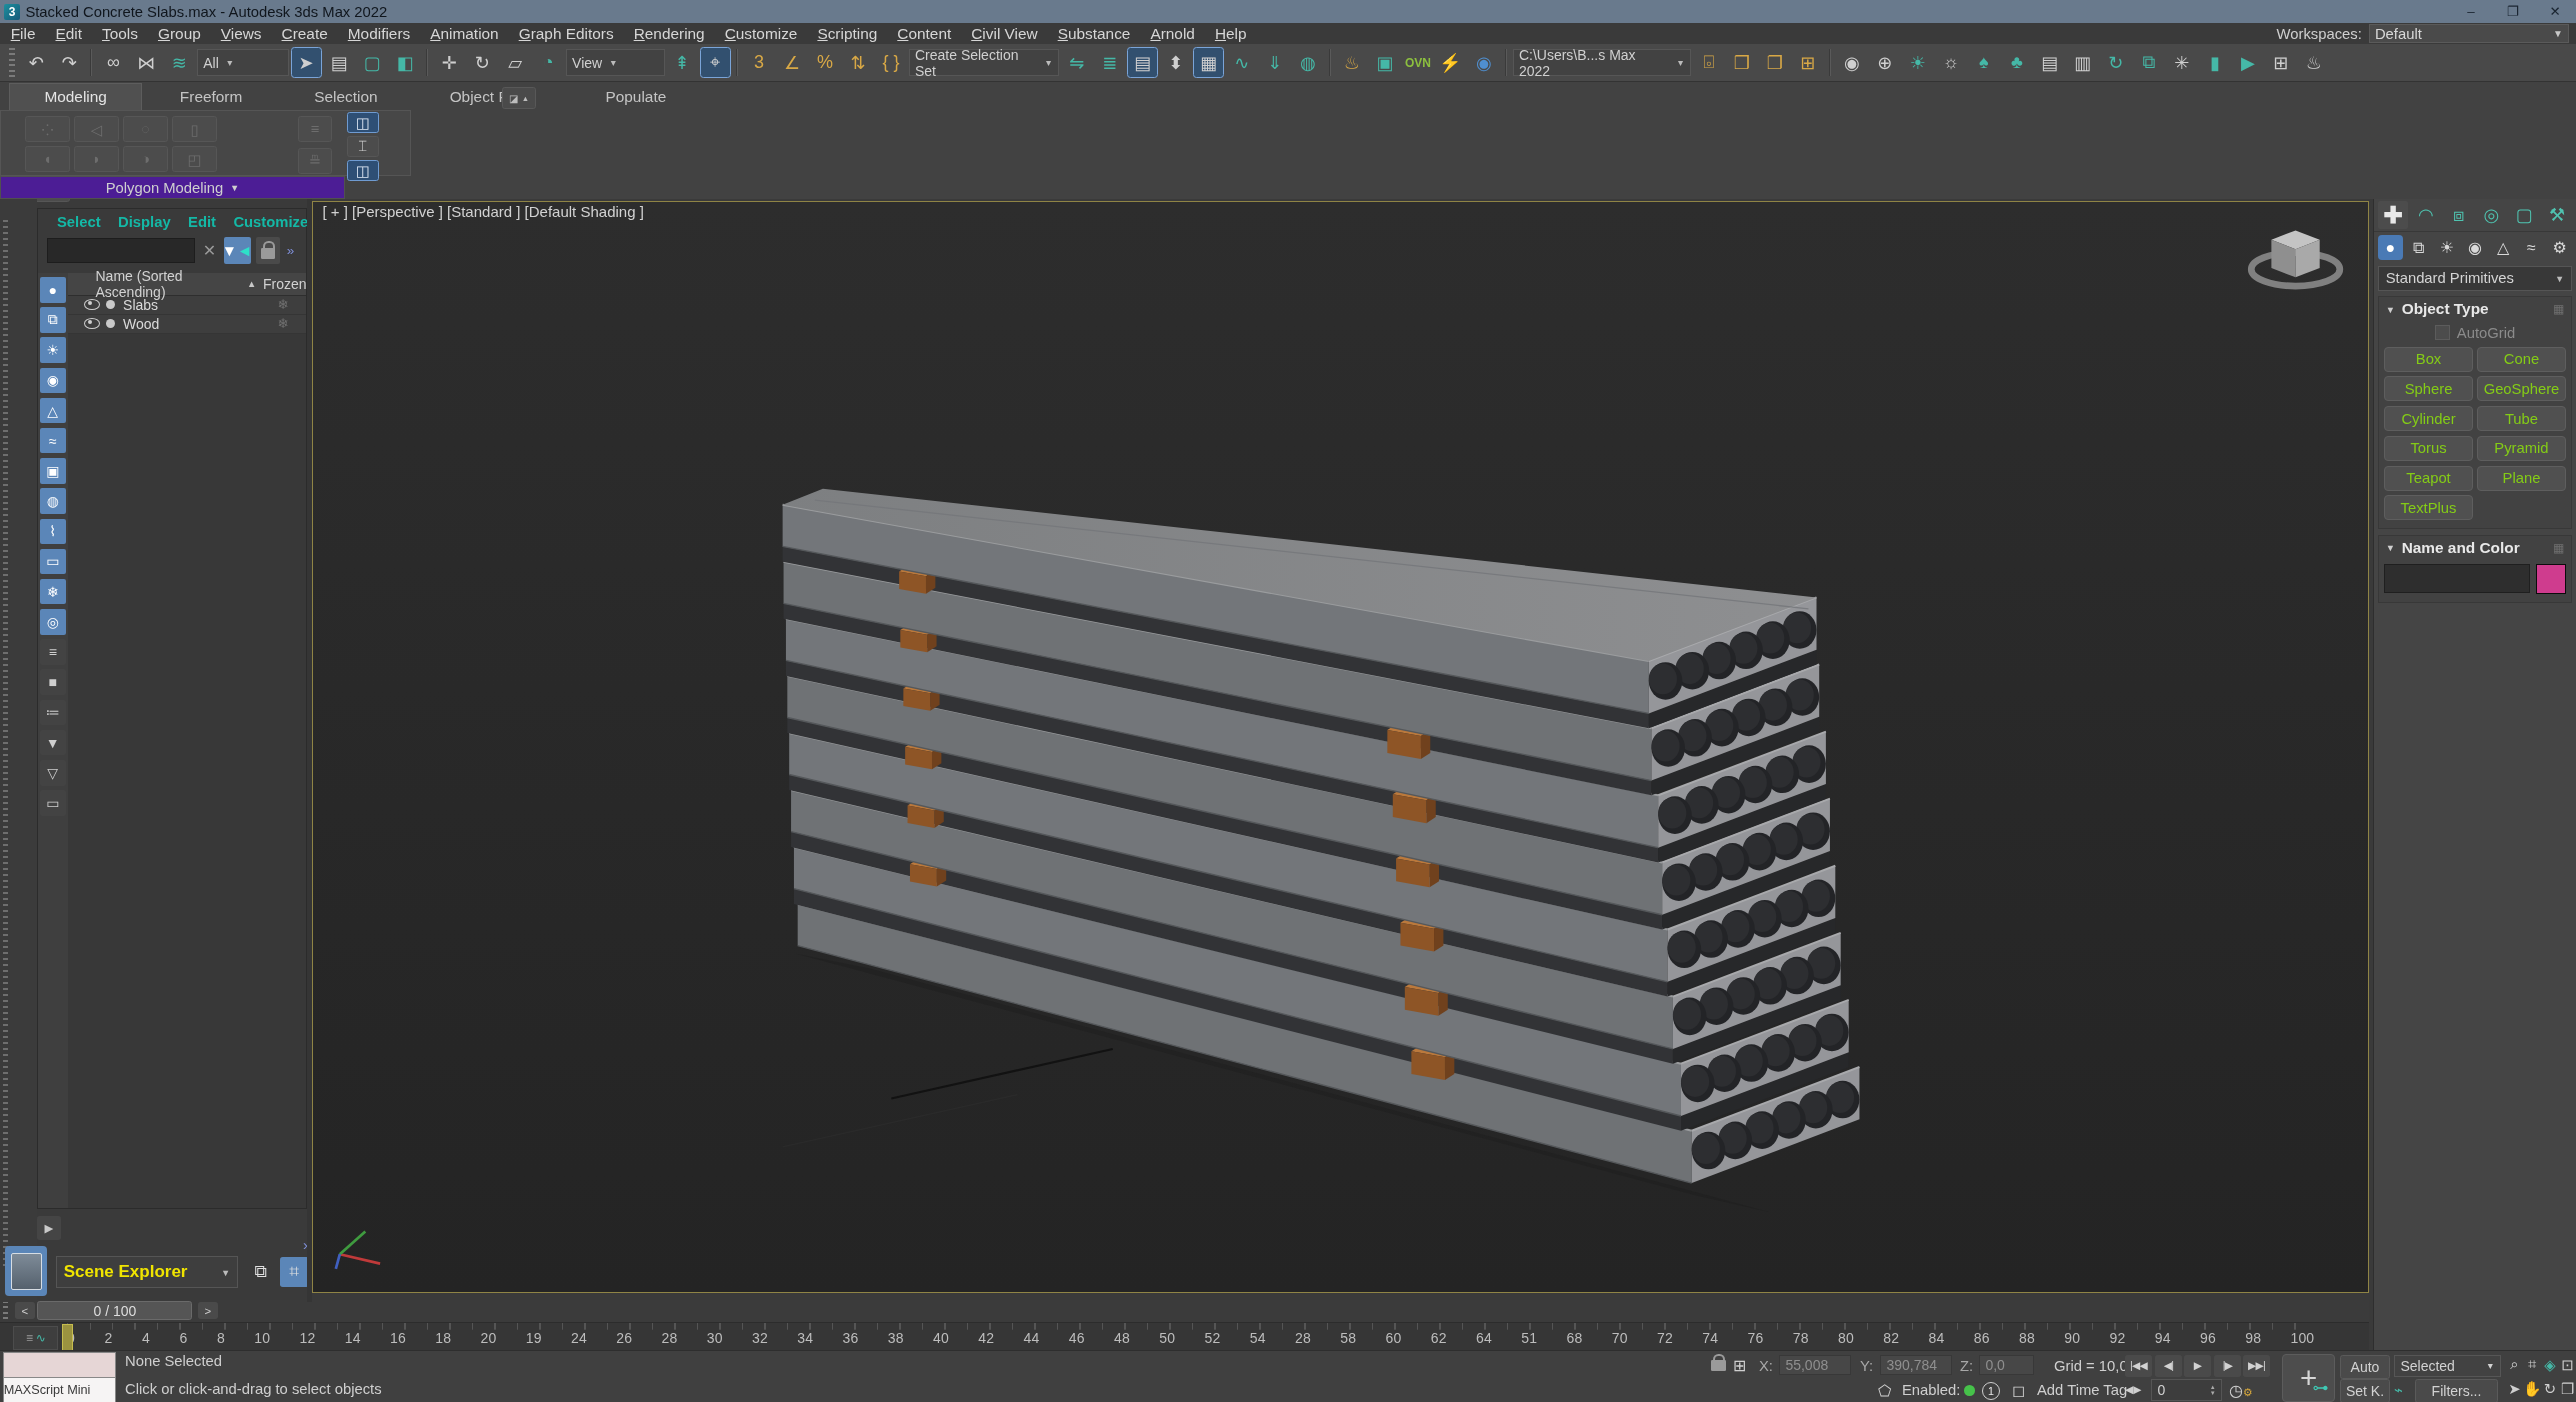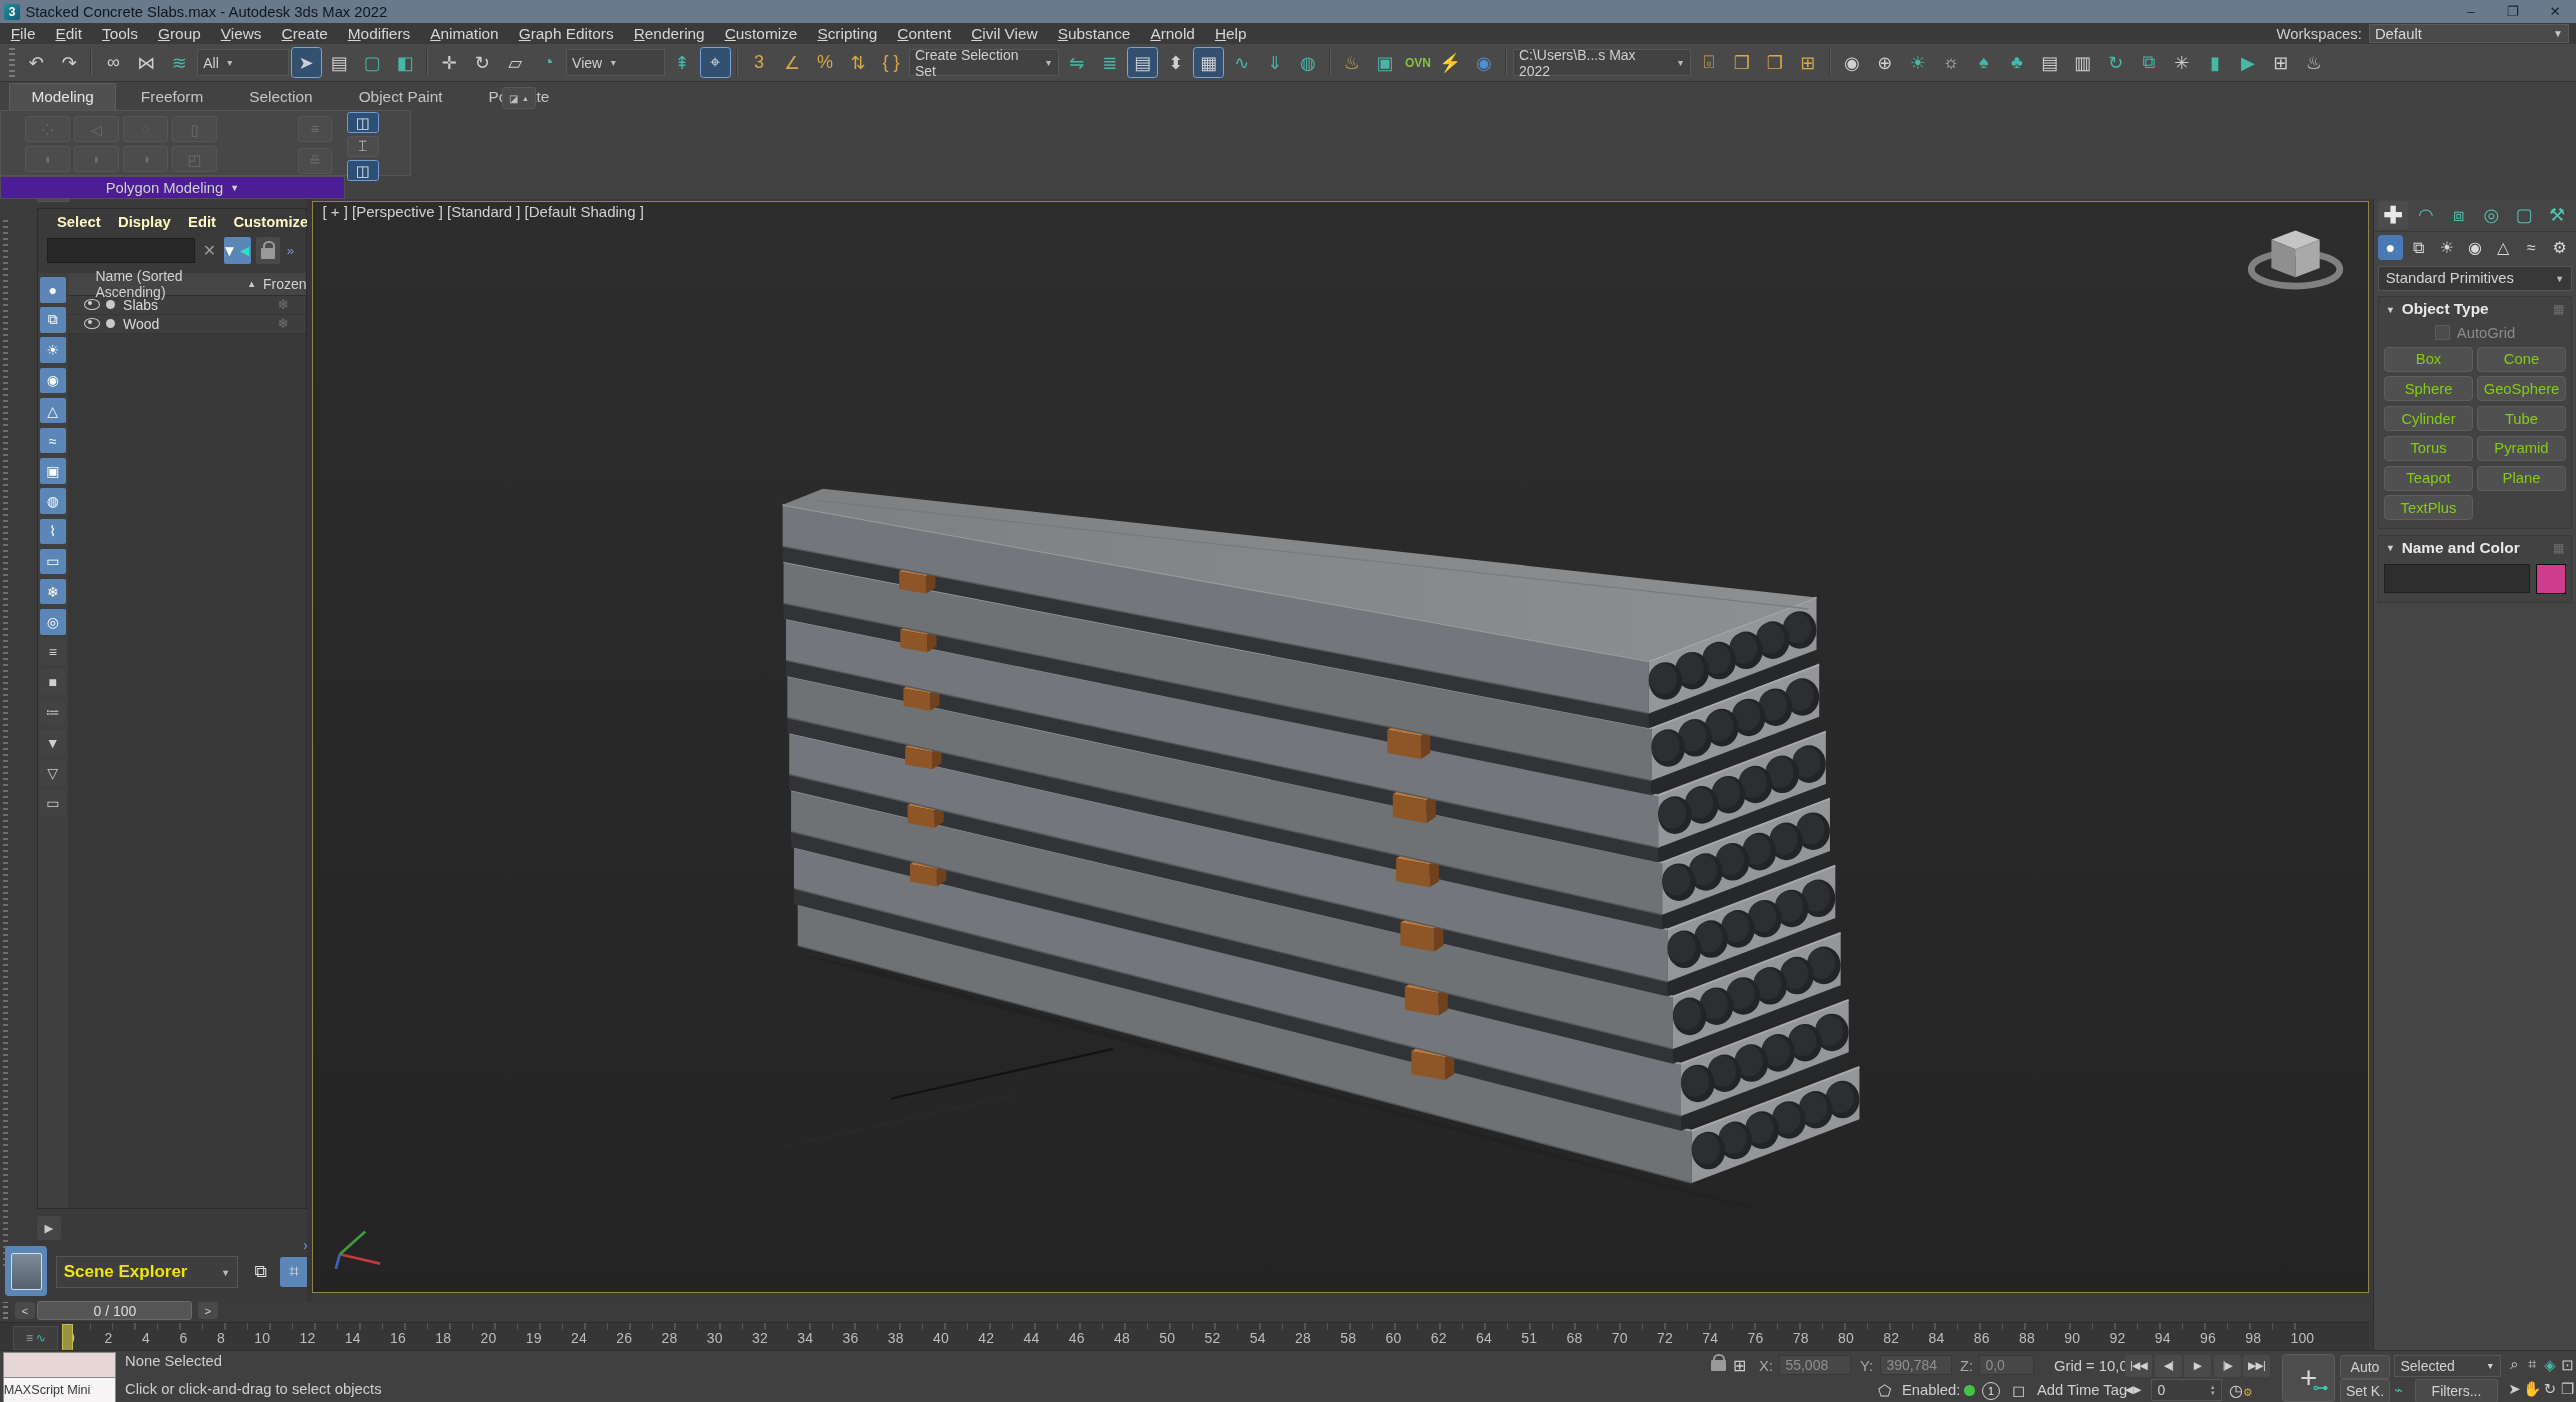--- a/index.html
+++ b/index.html
@@ -27,38 +27,38 @@
   .tbtn.active{background:#32506f;border:1.3px solid #7aa4d8;box-sizing:border-box;}
   .tbtn.teal{color:#45b8a7;} .tbtn.gold{color:#d8a846;} .tbtn.green{color:#8cbf3f;font-size:12px;font-weight:bold;}
   .tbtn.blue{color:#4f8fd0;}
   .tsep{width:1.3px;height:27px;background:#3a3a3a;border-right:0.7px solid #5a5a5a;margin:0 3.4px;flex:none;}
   .tdrop{height:25.5px;background:#424242;border:0.7px solid #565656;display:flex;align-items:center;font-size:14px;color:#d0d0d0;padding:0 5.4px;flex:none;}
   .tdrop .car{margin-left:6.7px;font-size:8.7px;color:#bbb;}
   .tgroup{display:flex;gap:2px;flex:none;}
   
   .ribbon{position:absolute;left:0;top:82px;width:2576px;height:117px;background:#424242;}
   .rtabs{display:flex;align-items:flex-end;height:28px;padding-left:9.4px;gap:4px;}
-  .rtab{font-size:15.4px;color:#c4c4c4;padding:4px 21px;}
+  .rtab{font-size:15.4px;color:#c4c4c4;padding:4px 34px;}
   .rtab.active{background:#505050;border:0.7px solid #5d5d5d;border-bottom:none;color:#e4e4e4;}
   .rtab-mini{width:32px;height:20px;background:#4a4a4a;border:0.7px solid #585858;border-radius:2.7px;display:flex;align-items:center;justify-content:center;gap:3.4px;color:#bdbdbd;font-size:10px;margin-bottom:2.7px;}
   .rpanel{position:absolute;left:0;top:28px;width:411px;height:66px;background:#474747;border:0.7px solid #555;box-sizing:border-box;}
   .rgrid{position:absolute;left:24px;top:5.4px;width:235px;display:flex;flex-wrap:wrap;gap:4px;}
   .rbtn{width:43px;height:24px;background:#4c4c4c;border:0.7px solid #565656;border-radius:2.7px;color:#6d6d6d;font-size:14.8px;display:flex;align-items:center;justify-content:center;}
   .rmid{position:absolute;left:297px;top:5.4px;display:flex;flex-direction:column;gap:5.4px;}
   .rmid .rbtn{width:32px;height:24px;}
   .rcol{position:absolute;left:346px;top:1.3px;display:flex;flex-direction:column;gap:2.7px;}
   .rcol .rbtn{width:29.5px;height:19px;color:#cfcfcf;}
   .rcol .rbtn.active{background:#2e4f75;border:1.3px solid #6f9bd1;color:#dfe8f4;}
   .rfoot{position:absolute;left:0;top:94px;width:345px;height:23px;background:#4c1d95;border:0.7px solid #505050;box-sizing:border-box;display:flex;align-items:center;justify-content:center;font-size:14.8px;color:#cfcfcf;gap:6.7px;}
   
   .leftdock{position:absolute;left:0;top:199px;width:37px;height:1103px;background:#3b3b3b;}
   .dockdots{position:absolute;left:2.7px;top:20px;width:5.4px;height:1047px;background:repeating-linear-gradient(0deg,#6e6e6e 0 2px,transparent 2px 6px);}
   .explorer{position:absolute;left:37px;top:208px;width:270px;height:1001px;background:#3a3a3a;border:0.7px solid #2b2b2b;box-sizing:border-box;}
   .exp-menu{display:flex;gap:17.4px;padding:5.4px 0 2.7px 19px;}
-  .exp-menu span{font-size:14.8px;font-weight:bold;color:#fef9c3;}
+  .exp-menu span{font-size:14.8px;font-weight:bold;color:#14b8a6;}
   .exp-search{display:flex;align-items:center;gap:5.4px;padding:4px 2.7px 4px 9.4px;}
   .exp-input{width:146px;height:23px;background:#282828;border:0.7px solid #1d1d1d;}
   .exp-x{font-size:16px;color:#9a9a9a;width:17.4px;text-align:center;}
   .exp-fbtn{width:27px;height:27px;background:#5b86b8;border-radius:2px;display:flex;align-items:center;justify-content:center;color:#fff;font-size:15.4px;}
   .exp-fbtn .stem{color:#2ee0c8;}
   .exp-lock{width:24px;height:27px;background:#4a4a4a;border-radius:2px;display:flex;align-items:center;justify-content:center;}
   .exp-arr{color:#7f8fd8;font-size:13.4px;margin-left:1.3px;}
   .exp-body{position:absolute;left:0;top:64px;bottom:0;width:100%;display:flex;}
   .exp-strip{width:29.5px;background:#3f3f3f;display:flex;flex-direction:column;gap:4.7px;padding-top:4px;align-items:center;}
   .fbtn{width:25.5px;height:25.5px;border-radius:2px;background:#434343;color:#cfcfcf;font-size:14px;display:flex;align-items:center;justify-content:center;}

